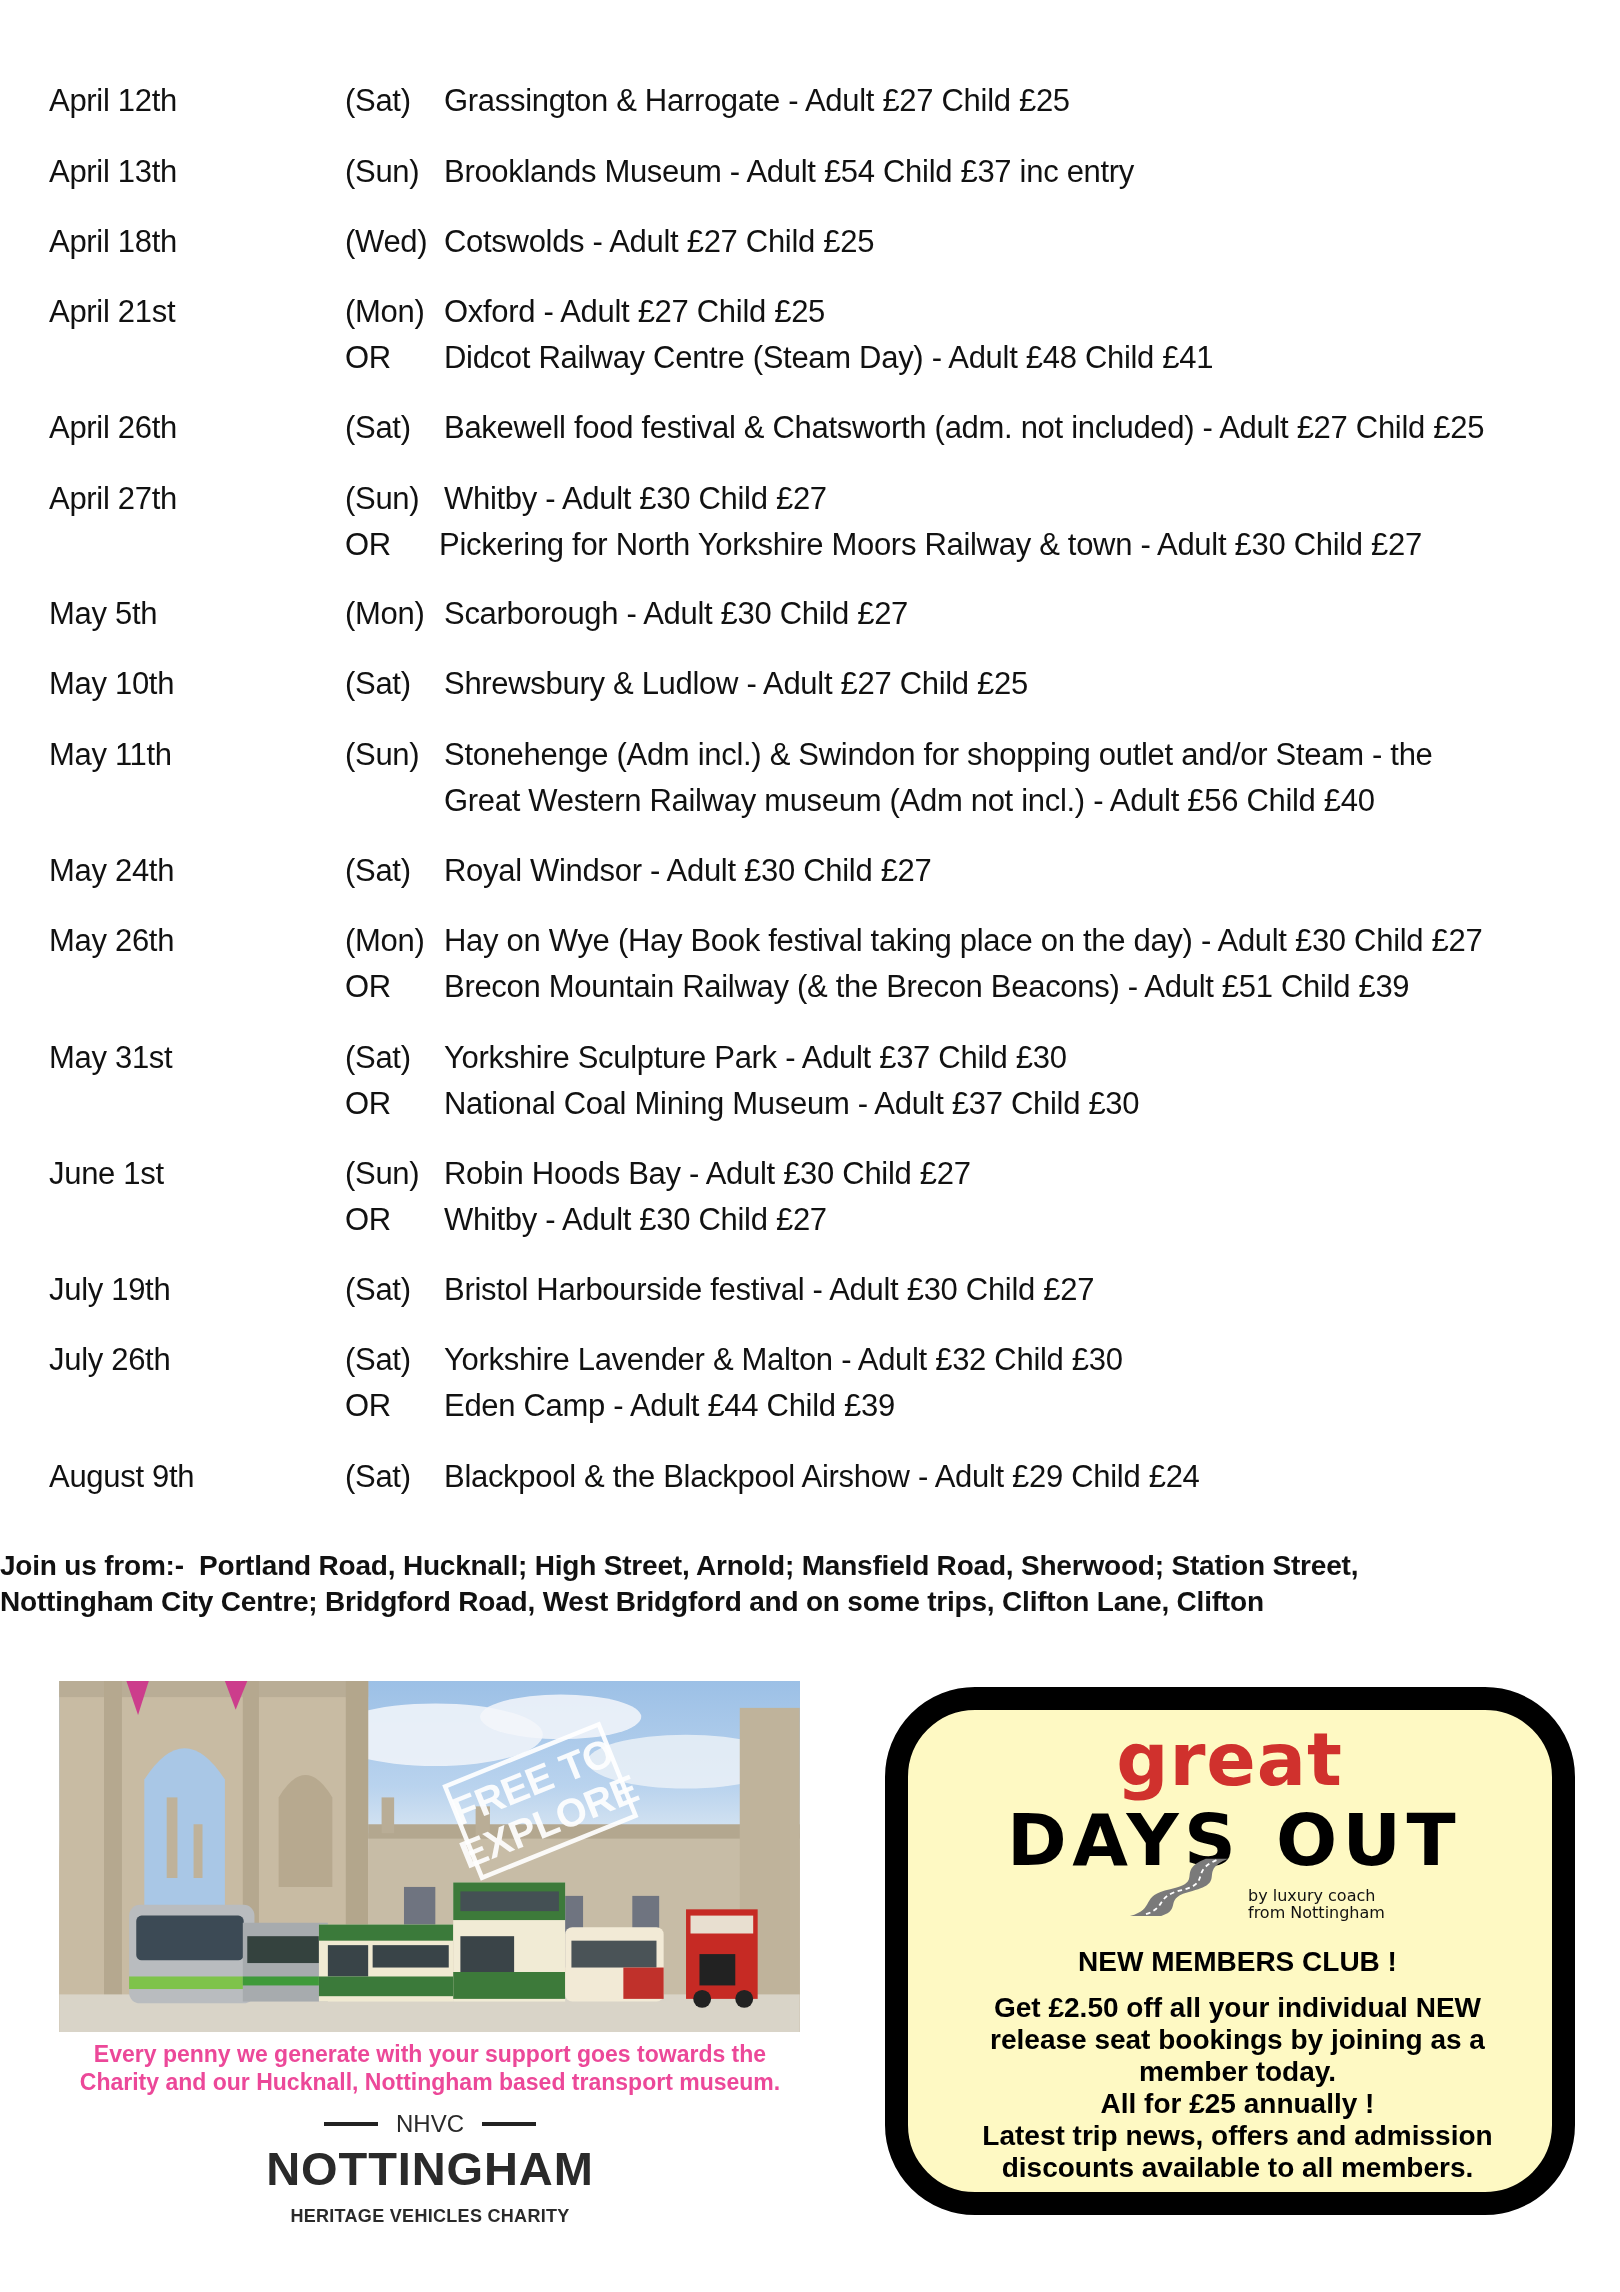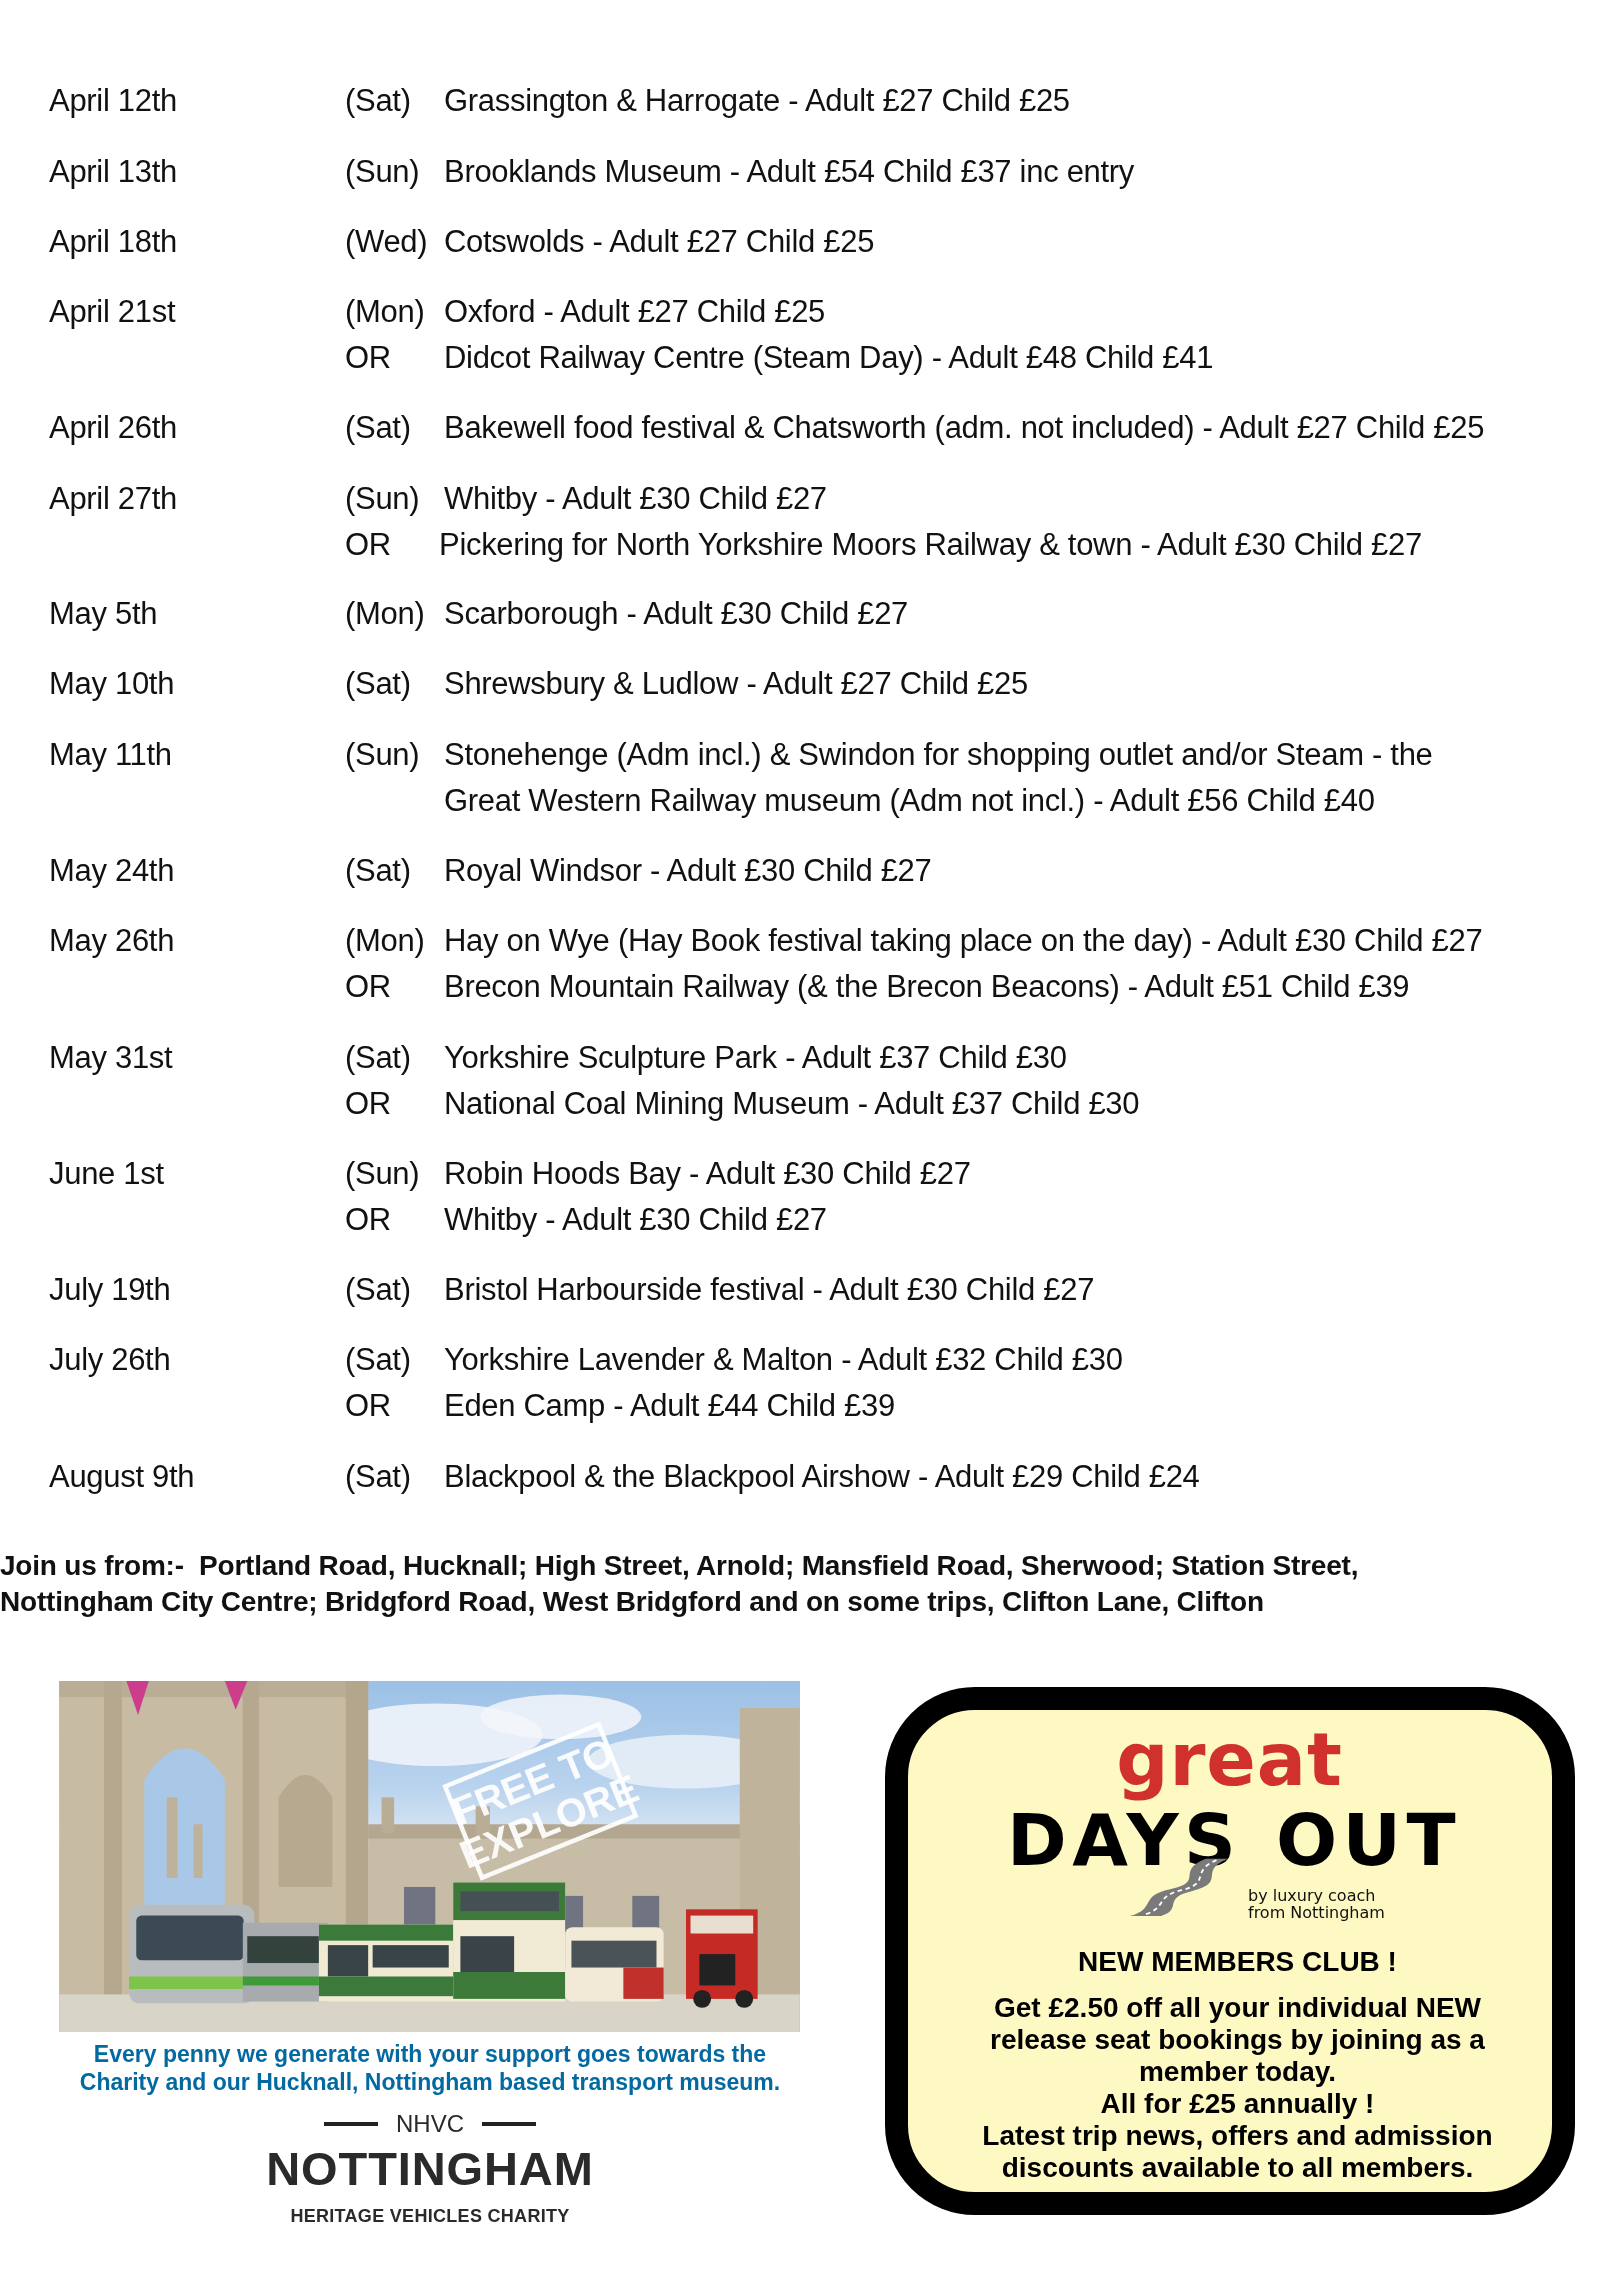--- a/index.html
+++ b/index.html
@@ -14,21 +14,21 @@
   .row .line .desc { position: absolute; left: 99px; top: 0; }
 
   .join { position: absolute; left: 0; width: 1620px; top: 1548px; text-align: left;
           font-weight: bold; font-size: 28px; line-height: 36px; letter-spacing: -0.2px; }
 
   .photo { position: absolute; left: 59px; top: 1681px; width: 741px; height: 351px; overflow: hidden;
            background: linear-gradient(180deg, #9cc0e6 0%, #b9d3ee 30%, #d9e6f2 45%, #cfc6b4 50%); }
   .photo svg { display: block; }
 
   .charity-text { position: absolute; left: 45px; width: 770px; top: 2040px; text-align: center;
-                  color: #0369a1; font-weight: bold; font-size: 23px; line-height: 28px; }
+                  color: #ec4899; font-weight: bold; font-size: 23px; line-height: 28px; }
   .nhvc { position: absolute; left: 45px; width: 770px; top: 2109px; text-align: center; color: #2a2a2a; }
   .nhvc .abbr-row { display: flex; align-items: center; justify-content: center; gap: 18px; font-size: 24px; line-height: 30px; }
   .nhvc .rule { width: 54px; height: 3.6px; background: #222; }
   .nhvc .big { font-size: 47px; line-height: 52px; font-weight: bold; letter-spacing: 0.9px; margin-top: 3.6px; }
   .nhvc .small { font-size: 18px; line-height: 25px; font-weight: bold; margin-top: 9px; letter-spacing: 0.3px; }
 
   .promo { position: absolute; left: 885px; top: 1687px; width: 690px; height: 528px;
            border: 23px solid #000; border-radius: 90px; background: #fef9c3; }
   .logo { position: absolute; left: 0; top: 0; width: 643px; height: 224px; }
   .great { position: absolute; left: 0; width: 643px; top: 9px; text-align: center; color: #d0312d;

